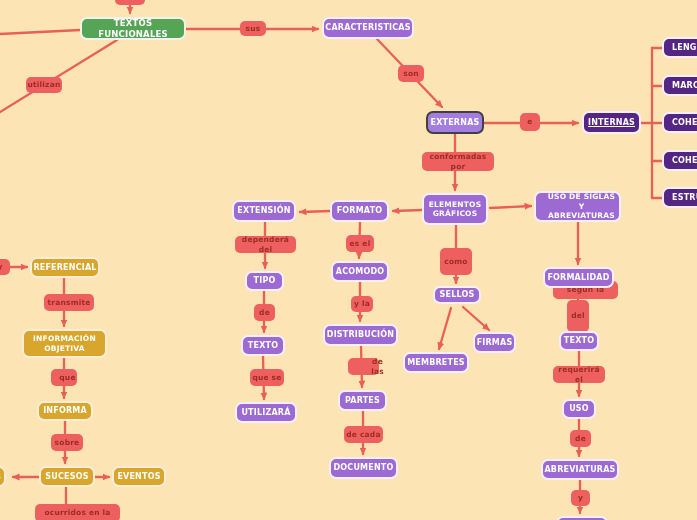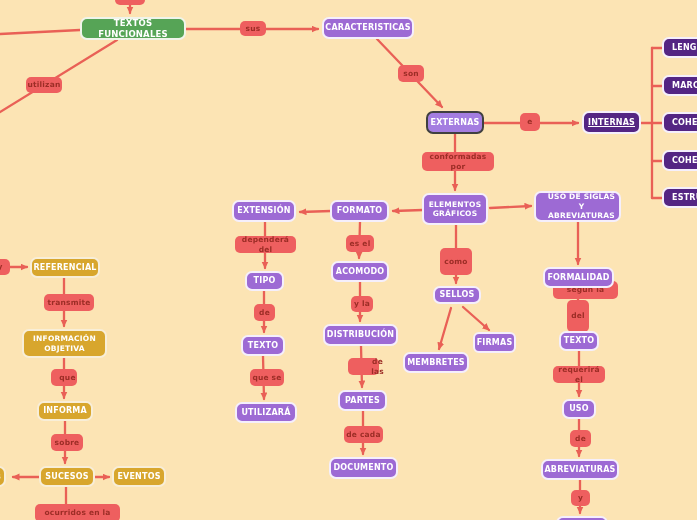--- a/index.html
+++ b/index.html
@@ -121,21 +121,21 @@
   <div class="node redlbl" style="left:351px;top:296px;width:22px;height:16px;">y la</div>
   <div class="node purple" style="left:323px;top:324px;width:75px;height:22px;">DISTRIBUCIÓN</div>
   <div class="node redlbl" style="left:348px;top:358px;width:31px;height:17px;padding-left:28px;">de las</div>
   <div class="node purple" style="left:338px;top:390px;width:49px;height:21px;">PARTES</div>
   <div class="node redlbl" style="left:344px;top:426px;width:39px;height:17px;">de cada</div>
   <div class="node purple" style="left:329px;top:457px;width:69px;height:22px;">DOCUMENTO</div>
 
   <div class="node redlbl" style="left:440px;top:248px;width:32px;height:27px;">como</div>
   <div class="node purple" style="left:433px;top:286px;width:48px;height:18px;">SELLOS</div>
   <div class="node purple" style="left:403px;top:352px;width:66px;height:21px;">MEMBRETES</div>
-  <div class="node purple" style="left:473px;top:332px;width:43px;height:21px;border-radius:6px;">FIRMAS</div>
+  <div class="node purple" style="left:473px;top:332px;width:43px;height:21px;">FIRMAS</div>
 
   <div class="node redlbl" style="left:553px;top:237px;width:65px;height:18px;margin-top:44px;">según  la</div>
   <div class="node purple" style="left:543px;top:267px;width:71px;height:21px;">FORMALIDAD</div>
   <div class="node redlbl" style="left:567px;top:300px;width:22px;height:32px;">del</div>
   <div class="node purple" style="left:559px;top:331px;width:40px;height:20px;">TEXTO</div>
   <div class="node redlbl" style="left:553px;top:366px;width:52px;height:17px;">requerirá el</div>
   <div class="node purple" style="left:562px;top:399px;width:34px;height:20px;">USO</div>
   <div class="node redlbl" style="left:570px;top:430px;width:21px;height:17px;">de</div>
   <div class="node purple" style="left:541px;top:459px;width:78px;height:21px;">ABREVIATURAS</div>
   <div class="node redlbl" style="left:571px;top:490px;width:19px;height:16px;">y</div>

